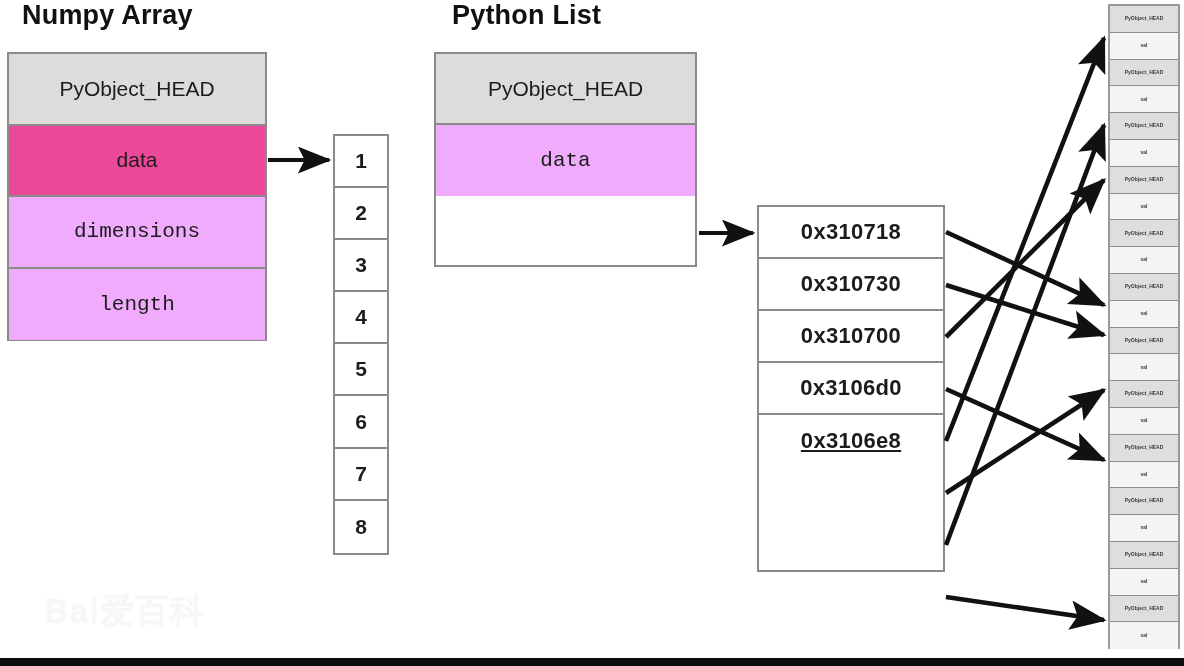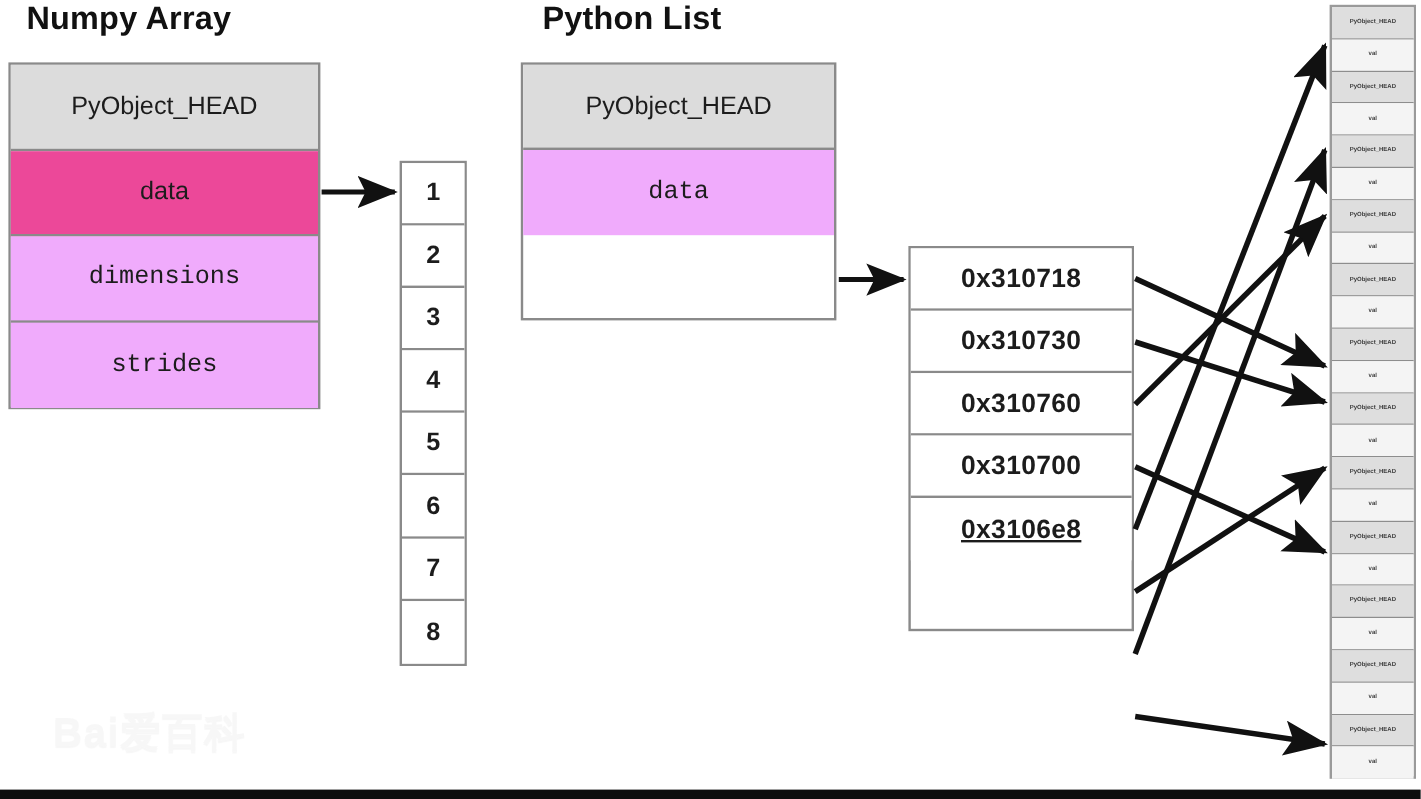--- a/index.html
+++ b/index.html
@@ -45,21 +45,21 @@
   }
   #numpy-buffer .cell{
     height:52.1px;box-sizing:border-box;border-bottom:2px solid #8a8a8a;
     display:flex;align-items:center;justify-content:center;
     font-size:21px;font-weight:700;color:#1c1c1c;background:#fff;
   }
   #numpy-buffer .cell:last-child{border-bottom:none;}
 
   
   #pointer-array{
-    position:absolute;left:757px;top:205px;width:188px;height:321px;
+    position:absolute;left:757px;top:205px;width:188px;height:367px;
     border:2px solid #8a8a8a;background:#fff;box-sizing:border-box;
   }
   #pointer-array .cell{
     height:52.1px;box-sizing:border-box;border-bottom:2px solid #8a8a8a;
     display:flex;align-items:center;justify-content:center;
     font-size:22px;font-weight:700;color:#1c1c1c;background:#fff;
     letter-spacing:.3px;
   }
   #pointer-array .cell:last-child{border-bottom:none;text-decoration:underline;}
 
@@ -104,21 +104,21 @@
 <div class="stage">
 
   <div class="title" id="title-numpy">Numpy Array</div>
 
   <div class="title" id="title-pylist">Python List</div>
 
   <div class="struct" id="numpy-struct">
     <div class="row head">PyObject_HEAD</div>
     <div class="row soft">data</div>
     <div class="row plain">dimensions</div>
-    <div class="row plain">strides</div>
+    <div class="row plain">length</div>
   </div>
 
   <div id="numpy-buffer">
     <div class="cell">1</div>
     <div class="cell">2</div>
     <div class="cell">3</div>
     <div class="cell">4</div>
     <div class="cell">5</div>
     <div class="cell">6</div>
     <div class="cell">7</div>
@@ -126,22 +126,22 @@
   </div>
 
   <div class="struct" id="pylist-struct">
     <div class="row head">PyObject_HEAD</div>
     <div class="row plain">data</div>
   </div>
 
   <div id="pointer-array">
     <div class="cell">0x310718</div>
     <div class="cell">0x310730</div>
-    <div class="cell">0x310760</div>
     <div class="cell">0x310700</div>
+    <div class="cell">0x3106d0</div>
     <div class="cell">0x3106e8</div>
   </div>
 
   <div id="object-column">
       <div class="orow g">
         <span class="tinytext">PyObject_HEAD</span>
       </div>
       <div class="orow w">
         <span class="tinytext">val</span>
       </div>

